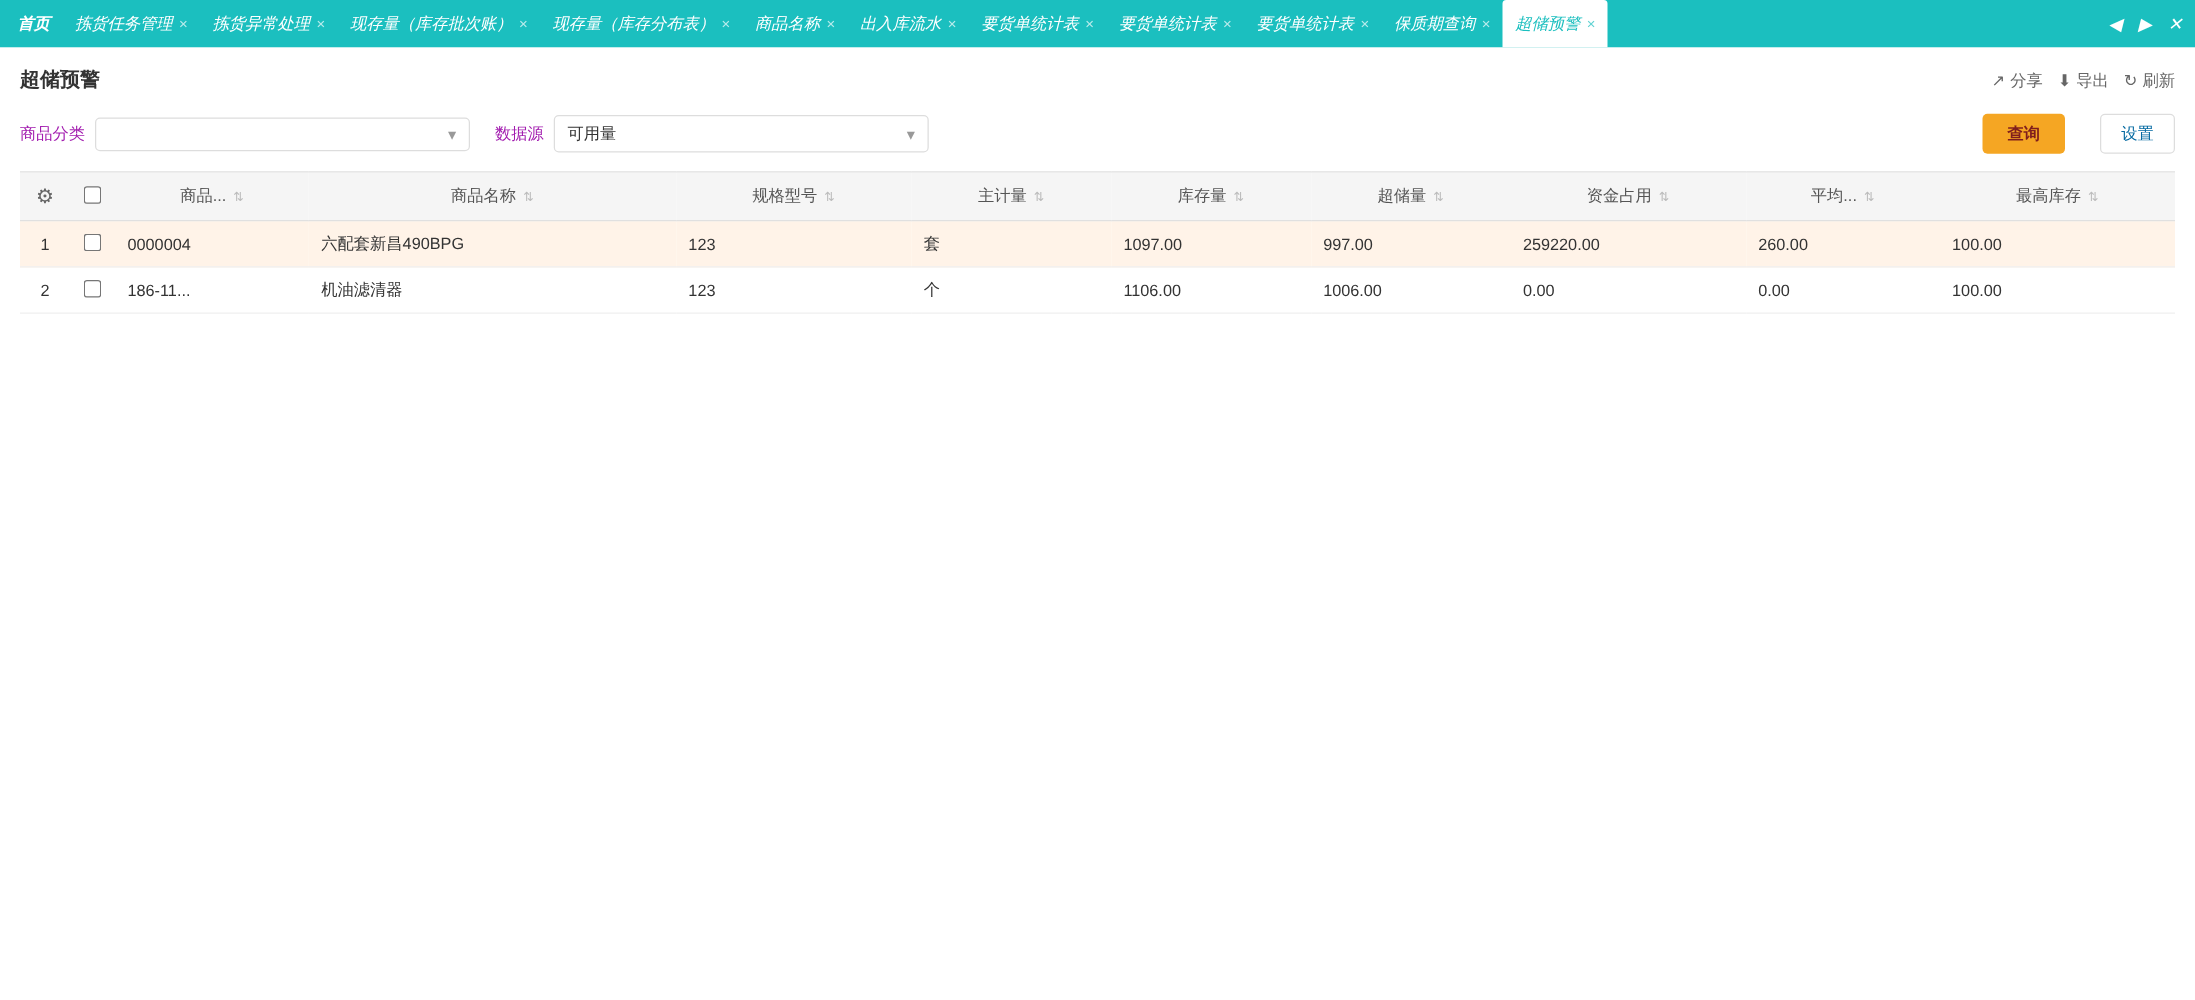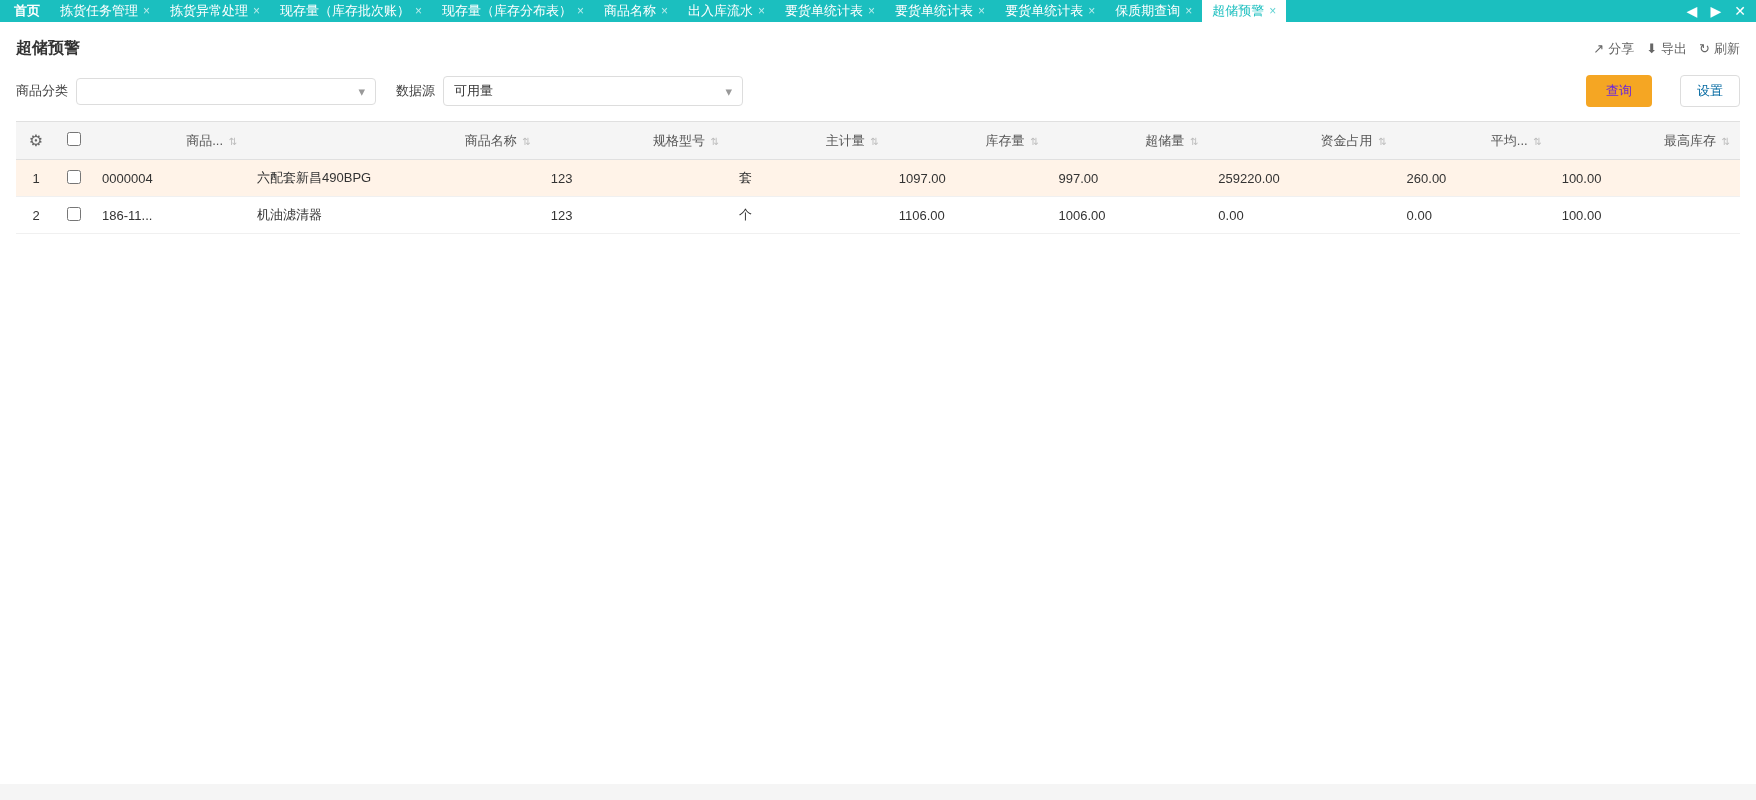--- a/index.html
+++ b/index.html
@@ -1,25 +1,25 @@
 <!DOCTYPE html>
 <html><head>
   <meta charset="utf-8">
   <style>
     * { box-sizing: border-box; margin: 0; padding: 0; }
     body { font-family: 'Microsoft YaHei', Arial, sans-serif; font-size: 13px; background: #f5f5f5; color: #333; }
 
     
     .nav-bar {
       display: flex;
-      align-items: center;
       background: #1bbfbf;
-      height: 22px;
+      height: 38px;
       padding: 0 4px;
       overflow: hidden;
+      font-style: italic;
     }
     .nav-item {
       display: flex;
       align-items: center;
       padding: 0 10px;
       height: 38px;
       color: #fff;
       font-size: 13px;
       cursor: pointer;
       white-space: nowrap;
@@ -87,48 +87,49 @@
       align-items: center;
       gap: 20px;
       margin-bottom: 14px;
     }
     .filter-item {
       display: flex;
       align-items: center;
       gap: 8px;
     }
     .filter-label {
-      color: #404040;
+      color: #a21caf;
       font-size: 13px;
       white-space: nowrap;
     }
     .filter-select {
       display: flex;
       align-items: center;
       border: 1px solid #ddd;
       border-radius: 4px;
       padding: 5px 10px;
       background: #fff;
       cursor: pointer;
       min-width: 200px;
       justify-content: space-between;
       font-size: 13px;
     }
     .filter-select-wide { min-width: 300px; }
     .filter-select .arrow { color: #999; margin-left: 8px; }
 
     .btn-query {
       background: #f5a623;
-      color: #6d28d9;
+      color: #7f1d1d;
       border: none;
       border-radius: 4px;
       padding: 7px 20px;
       cursor: pointer;
       font-size: 13px;
       margin-left: auto;
+      font-weight: bold;
     }
     .btn-settings {
       background: #fff;
       color: #0369a1;
       border: 1px solid #ddd;
       border-radius: 4px;
       padding: 6px 16px;
       cursor: pointer;
       font-size: 13px;
       margin-left: 8px;
@@ -139,21 +140,21 @@
       width: 100%;
       border-collapse: collapse;
       font-size: 13px;
     }
     .data-table thead tr {
       background: #f5f5f5;
       border-bottom: 1px solid #e0e0e0;
     }
     .data-table thead th {
       padding: 9px 10px;
-      text-align: right;
+      text-align: center;
       color: #555;
       font-weight: normal;
       border-top: 1px solid #e0e0e0;
       border-bottom: 1px solid #e0e0e0;
       white-space: nowrap;
     }
     .data-table tbody tr {
       border-bottom: 1px solid #f0f0f0;
     }
     .data-table tbody tr.highlighted { background: #fff3e8; }

